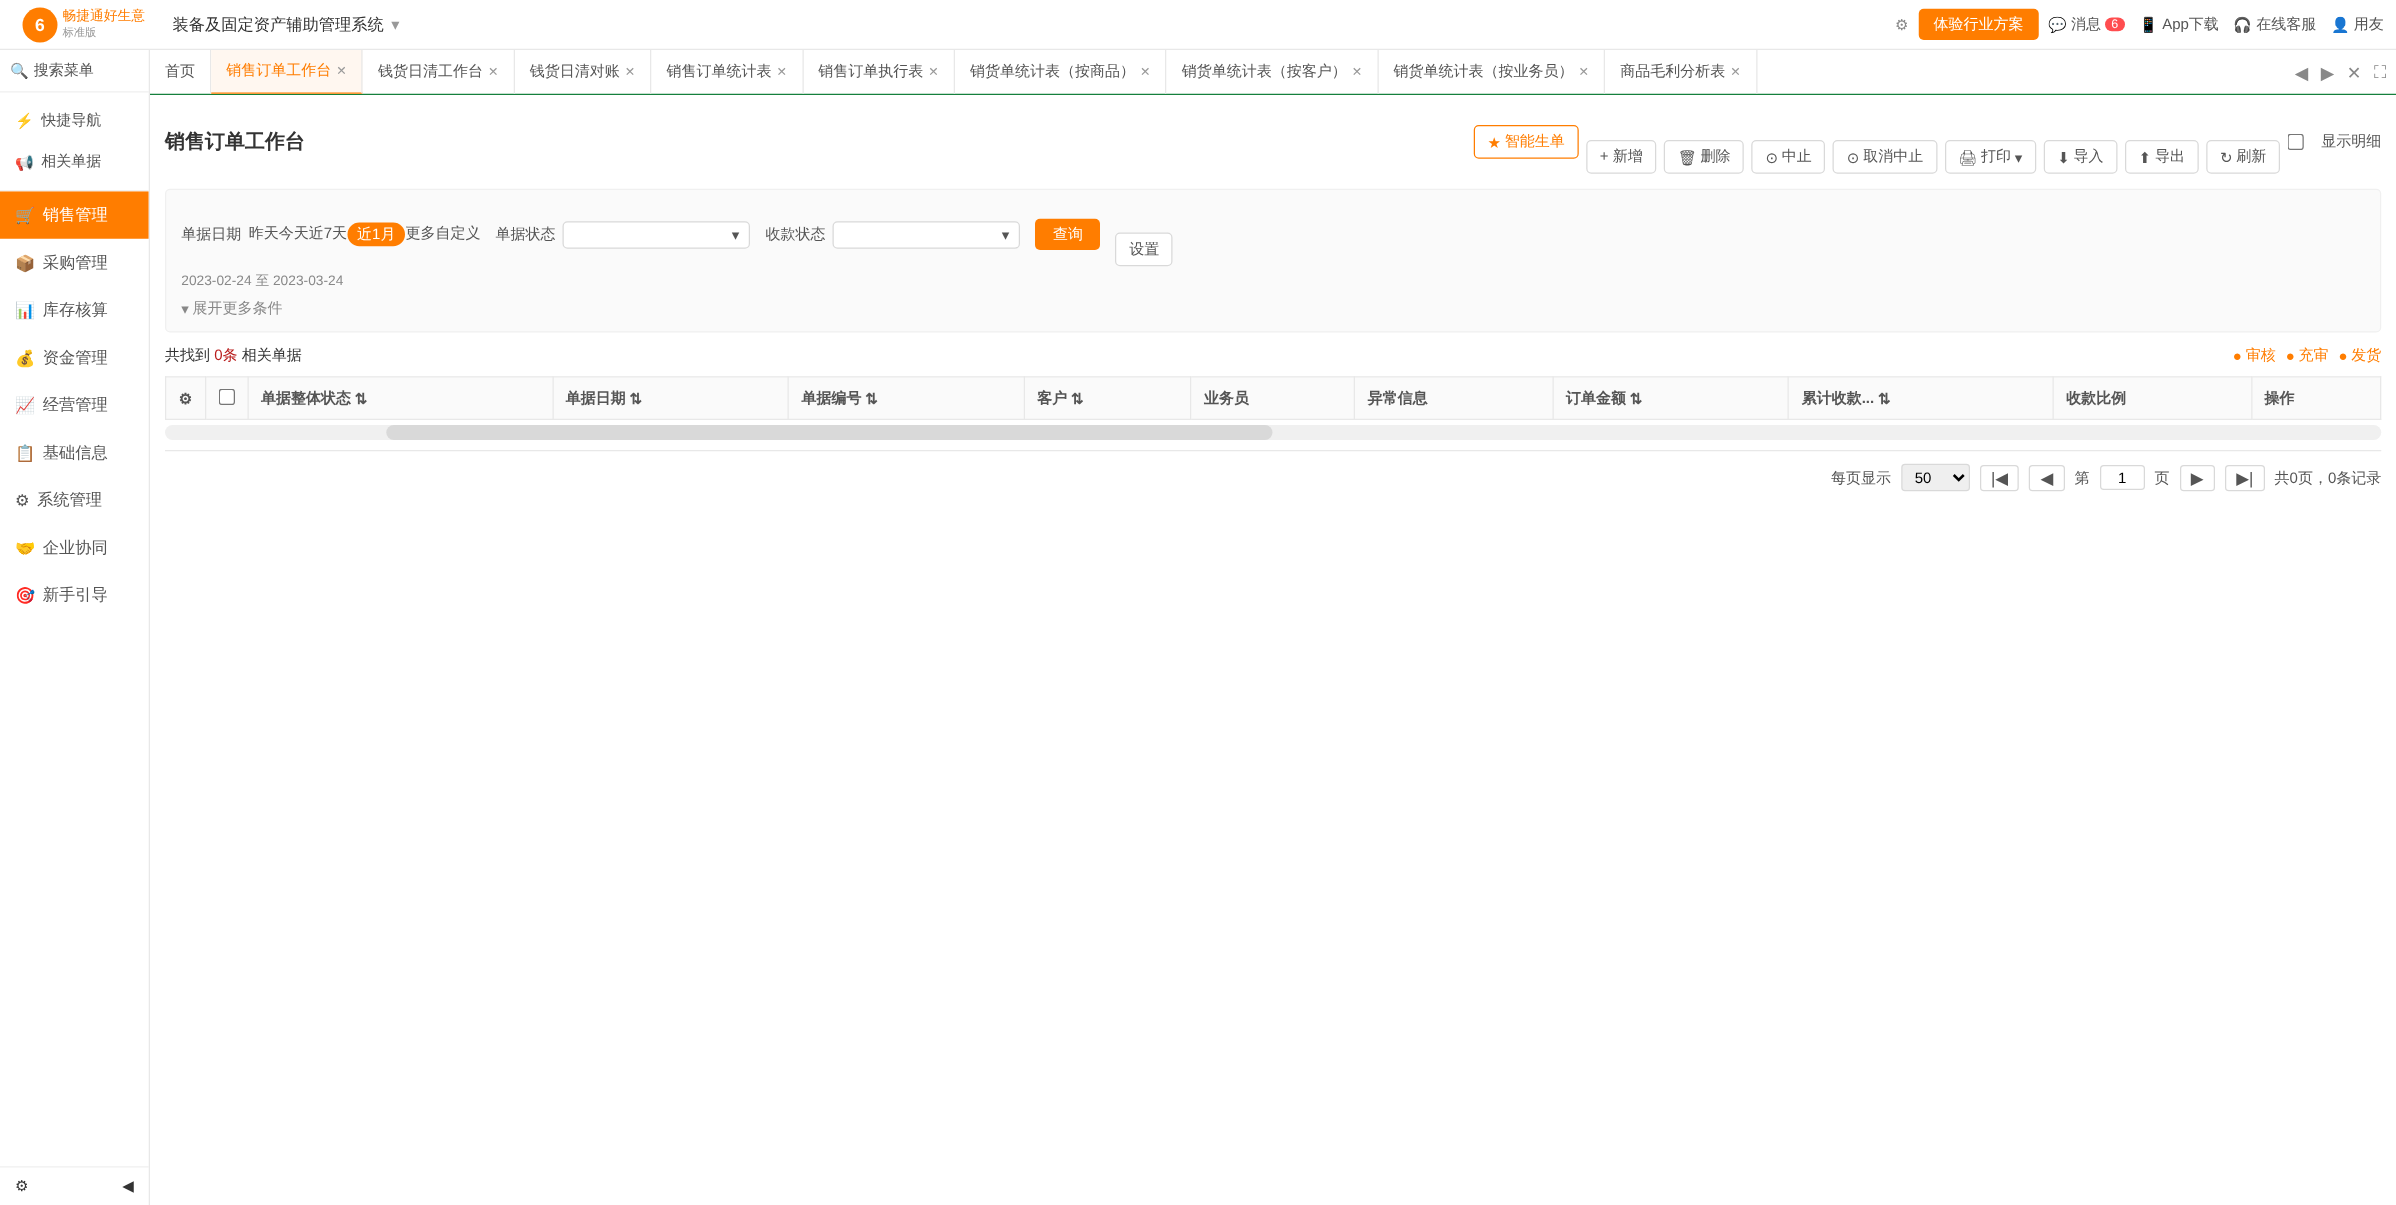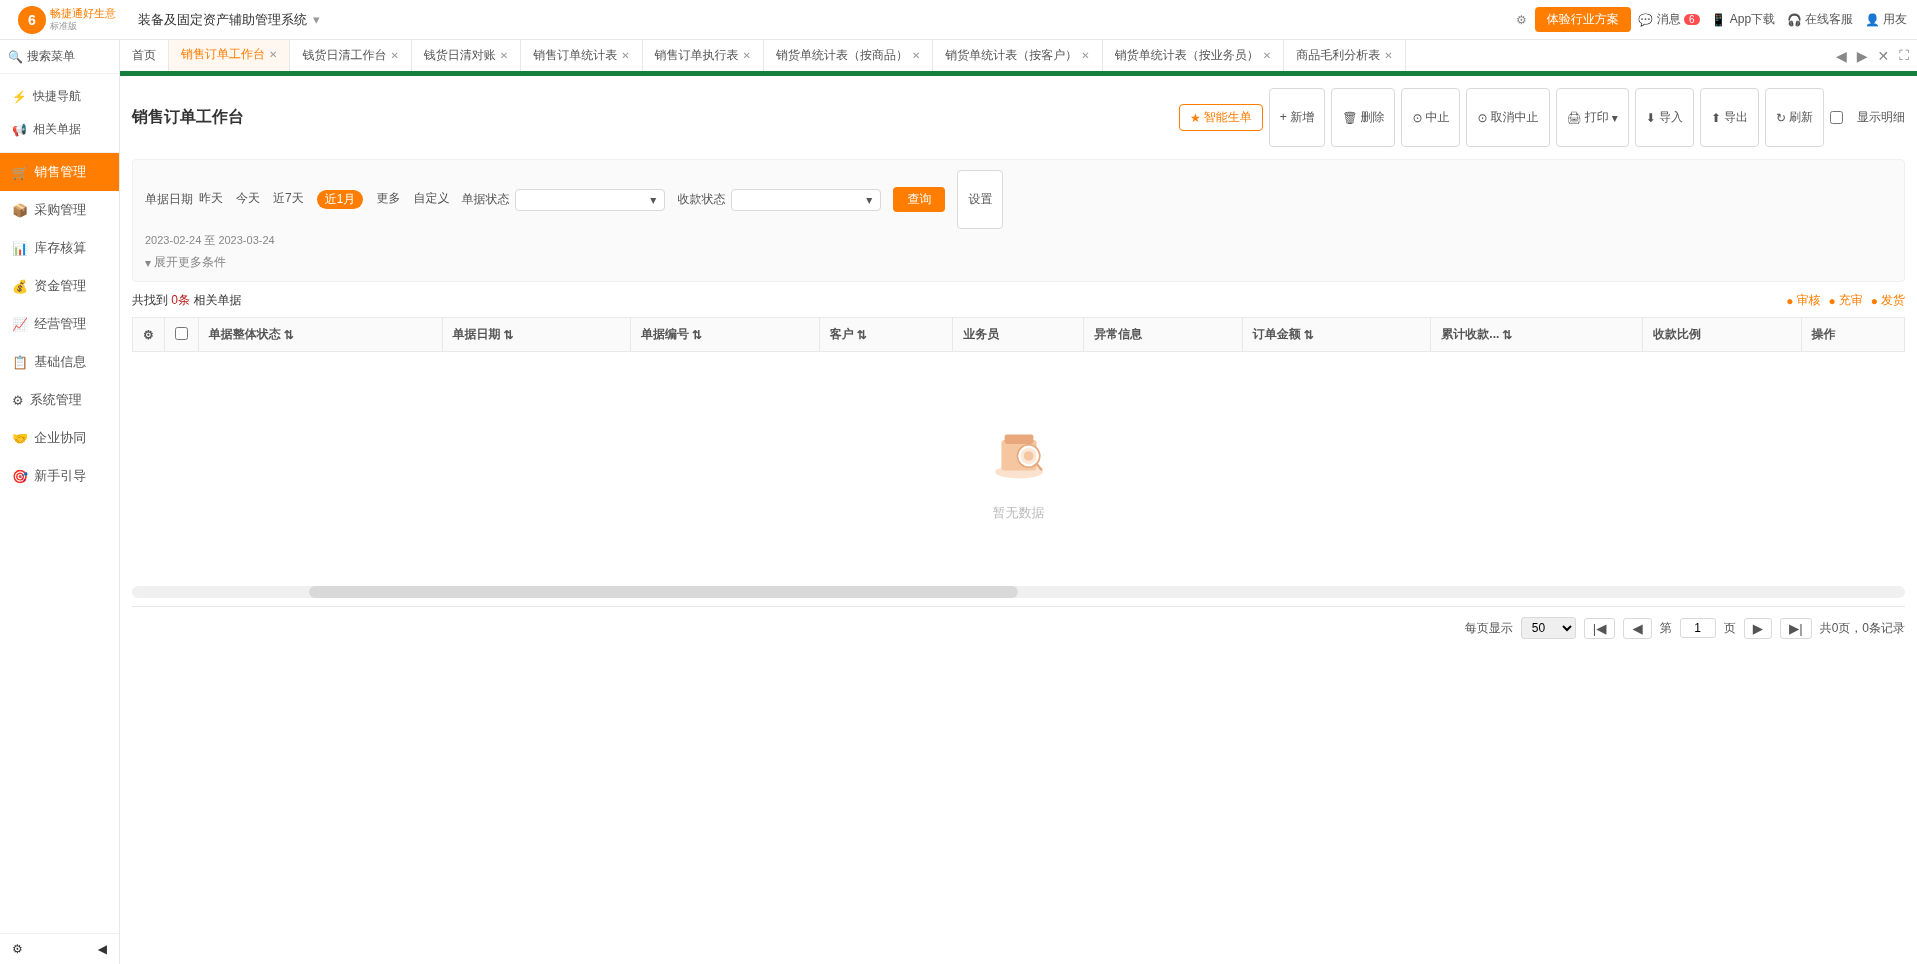--- a/index.html
+++ b/index.html
@@ -4,21 +4,21 @@
   <style>
     * { box-sizing: border-box; margin: 0; padding: 0; }
     body { font-family: 'Microsoft YaHei', Arial, sans-serif; font-size: 12px; background: #f5f5f5; color: #333; overflow: hidden; height: 964px; }
     
     
     .app-container { display: flex; flex-direction: column; height: 964px; }
     .top-bar { display: flex; align-items: center; height: 40px; background: #fff; border-bottom: 1px solid #e8e8e8; padding: 0 10px; gap: 8px; }
     .main-area { display: flex; flex: 1; overflow: hidden; }
     .sidebar { width: 120px; background: #fff; border-right: 1px solid #e8e8e8; display: flex; flex-direction: column; }
     .content-area { flex: 1; display: flex; flex-direction: column; overflow: hidden; }
-    .tab-bar { display: flex; align-items: center; background: #fff; border-bottom: 5px solid #15803d; height: 36px; overflow: hidden; }
+    .tab-bar { display: flex; align-items: center; background: #fff; border-bottom: 1px solid #15803d; height: 36px; overflow: hidden; }
     .page-content { flex: 1; padding: 12px; overflow: auto; background: #fff; }
 
     
     .logo-area { display: flex; align-items: center; width: 120px; min-width: 120px; gap: 4px; padding: 0 8px; }
     .logo-icon { width: 28px; height: 28px; background: #ff7d00; border-radius: 50%; display: flex; align-items: center; justify-content: center; color: #fff; font-size: 14px; font-weight: bold; }
     .logo-text { font-size: 11px; color: #ff7d00; line-height: 1.3; }
     .logo-sub { font-size: 9px; color: #999; }
     .system-title { font-size: 13px; color: #333; flex: 1; display: flex; align-items: center; gap: 6px; }
     .title-arrow { color: #999; }
     .trial-btn { background: #ff7d00; color: #fff; border: none; border-radius: 4px; padding: 4px 12px; cursor: pointer; font-size: 12px; }
@@ -42,36 +42,36 @@
     .tab-item.home { color: #555; }
     .tab-close { color: #999; font-size: 10px; cursor: pointer; }
     .tab-nav-btns { display: flex; align-items: center; gap: 2px; padding: 0 4px; margin-left: auto; }
     .tab-nav-btn { border: none; background: none; cursor: pointer; color: #888; font-size: 14px; padding: 2px 4px; }
 
     
     .page-header { display: flex; align-items: center; justify-content: space-between; margin-bottom: 12px; }
     .page-title { font-size: 16px; font-weight: bold; color: #333; }
     .toolbar { display: flex; align-items: center; gap: 6px; }
     .btn-smart { background: #fff; border: 1px solid #ff7d00; color: #ff7d00; border-radius: 4px; padding: 4px 10px; cursor: pointer; font-size: 12px; display: flex; align-items: center; gap: 3px; }
-    .btn-toolbar { background: #fff; border: 1px solid #d9d9d9; color: #555; border-radius: 4px; padding: 20px 10px; cursor: pointer; font-size: 12px; display: flex; align-items: center; gap: 3px; }
+    .btn-toolbar { background: #fff; border: 1px solid #d9d9d9; color: #555; border-radius: 4px; padding: 4px 10px; cursor: pointer; font-size: 12px; display: flex; align-items: center; gap: 3px; margin-top: 24px; }
     .btn-primary { background: #ff7d00; border: none; color: #fff; border-radius: 4px; padding: 4px 14px; cursor: pointer; font-size: 12px; }
     .checkbox-label { display: flex; align-items: center; gap: 14px; font-size: 12px; color: #555; }
 
     
     .sub-tabs { display: flex; align-items: center; border-bottom: 1px solid #e8e8e8; margin-bottom: 10px; }
     .sub-tab { padding: 6px 12px; cursor: pointer; color: #555; font-size: 12px; border-bottom: 2px solid transparent; }
     .sub-tab.active { color: #ff7d00; border-bottom-color: #ff7d00; }
     .sub-tab .count-badge { background: #ff4d4f; color: #fff; border-radius: 8px; padding: 0 4px; font-size: 10px; margin-left: 2px; }
 
     
     .filter-area { background: #fafafa; border: 1px solid #f0f0f0; border-radius: 4px; padding: 10px 12px; margin-bottom: 10px; }
     .filter-row { display: flex; align-items: center; gap: 12px; flex-wrap: wrap; }
     .filter-item { display: flex; align-items: center; gap: 6px; }
     .filter-label { color: #555; font-size: 12px; white-space: nowrap; }
-    .filter-date-links { display: flex; gap: 13px; }
+    .filter-date-links { display: flex; gap: 0; }
     .filter-date-link { color: #555; cursor: pointer; font-size: 12px; }
     .filter-date-link.active { color: #ff7d00; background: #ff7d00; color: #fff; border-radius: 10px; padding: 1px 8px; }
     .filter-date-range { color: #888; font-size: 11px; }
     .select-box { border: 1px solid #d9d9d9; border-radius: 4px; padding: 3px 8px; font-size: 12px; background: #fff; color: #555; display: flex; align-items: center; justify-content: space-between; cursor: pointer; min-width: 150px; }
     .expand-btn { display: flex; align-items: center; gap: 3px; color: #888; cursor: pointer; font-size: 12px; margin: 0 auto; }
 
     
     .result-bar { display: flex; align-items: center; justify-content: space-between; margin-bottom: 8px; }
     .table-actions { display: flex; gap: 8px; }
     .table-action-btn { font-size: 12px; color: #555; cursor: pointer; display: flex; align-items: center; gap: 3px; }
@@ -413,32 +413,20 @@
               </th>
               <th>
                 <span>操作</span>
               </th>
             </tr>
           </thead>
           <tbody>
           </tbody>
         </table>
 
-        <div class="empty-state">
-          <svg class="empty-icon" viewBox="0 0 100 100">
-            <ellipse cx="50" cy="75" rx="30" ry="8" fill="#f5c6a0" opacity="0.5"></ellipse>
-            <rect x="28" y="35" width="44" height="38" rx="4" fill="#f5c6a0"></rect>
-            <rect x="32" y="28" width="36" height="12" rx="3" fill="#e8a87c"></rect>
-            <circle cx="62" cy="55" r="14" fill="#fff" stroke="#e8a87c" stroke-width="2"></circle>
-            <circle cx="62" cy="55" r="10" fill="#fde8d8"></circle>
-            <line x1="72" y1="65" x2="78" y2="72" stroke="#e8a87c" stroke-width="3" stroke-linecap="round"></line>
-            <circle cx="62" cy="55" r="6" fill="#f5c6a0"></circle>
-          </svg>
-          <span class="empty-text">暂无数据</span>
-        </div>
 
         <div class="horizontal-scroll">
           <div class="scroll-thumb"></div>
         </div>
 
         <div class="pagination">
           <span>每页显示</span>
           <select class="page-size-select">
             <option value="50">50</option>
             <option value="100">100</option>

